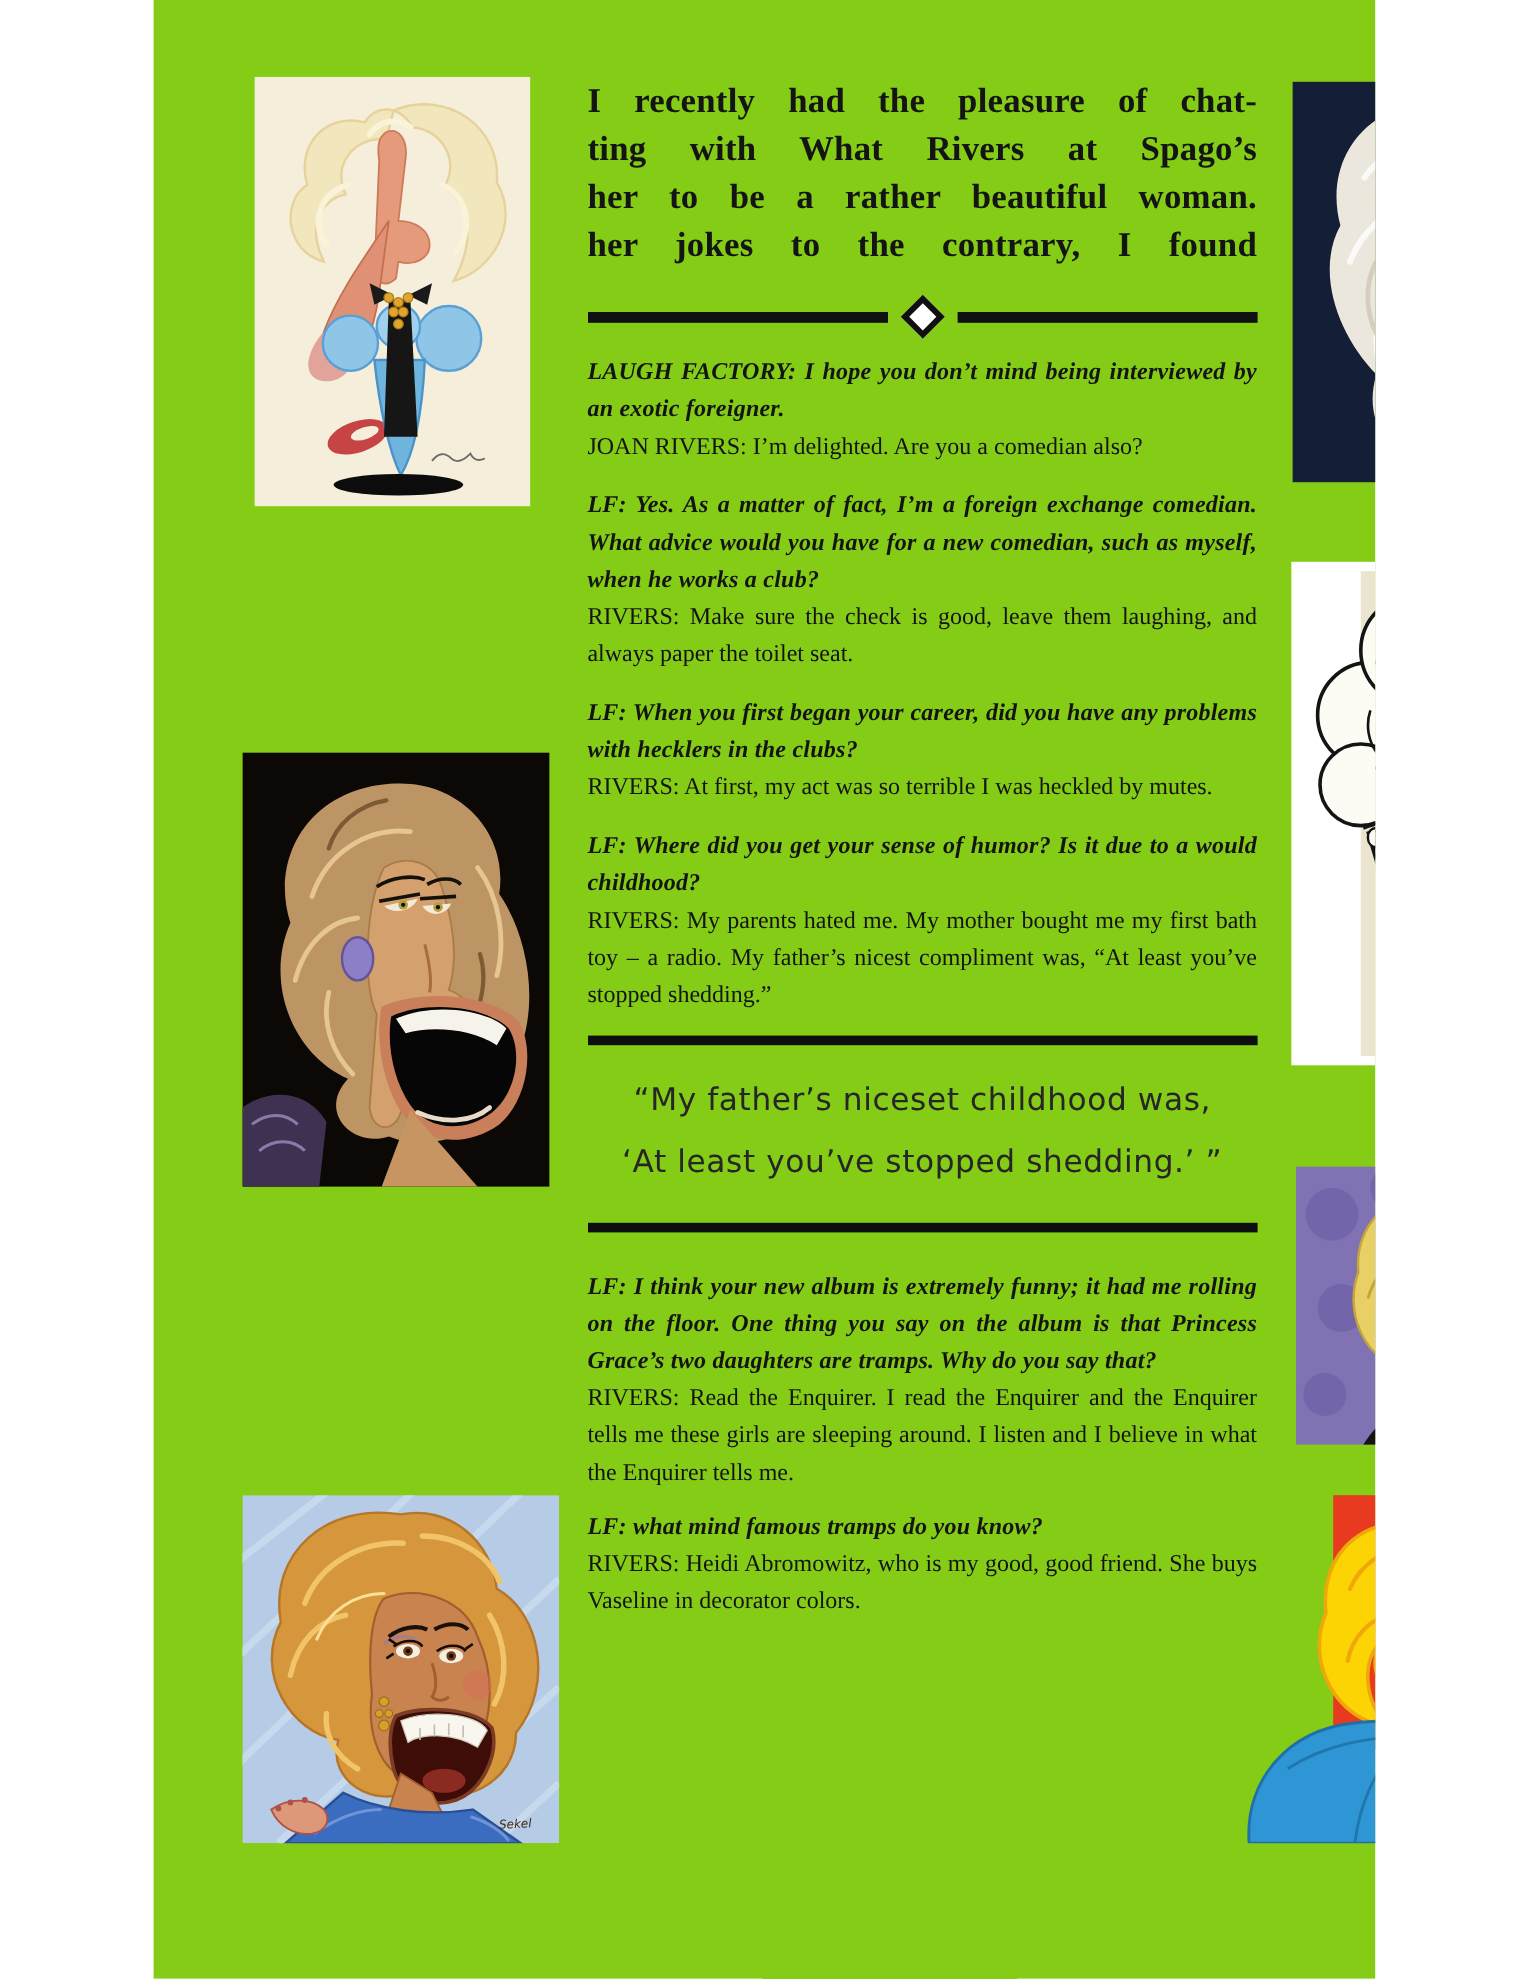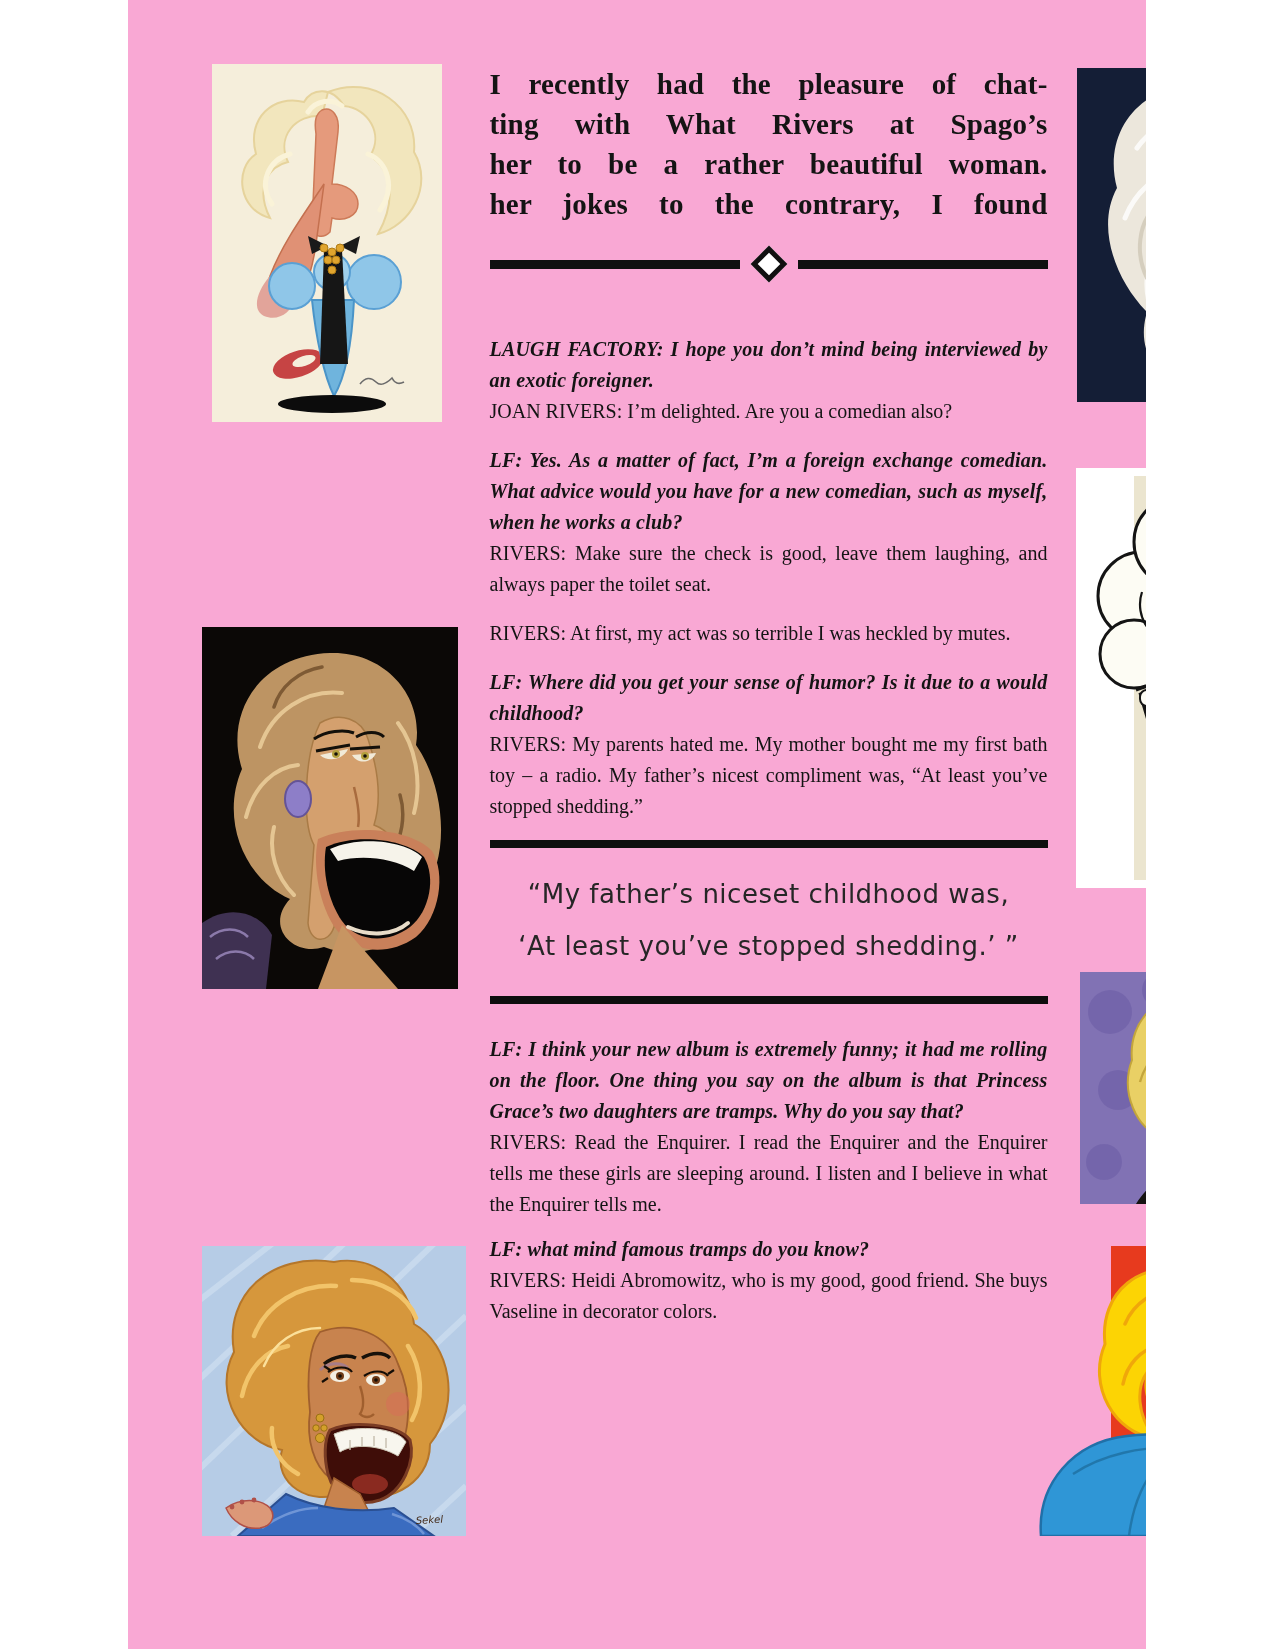--- a/index.html
+++ b/index.html
@@ -1,32 +1,32 @@
 <!DOCTYPE html>
 <html><head>
 <meta charset="utf-8">
 <style>
   html,body{margin:0;padding:0;background:#ffffff;}
   .page{
     position:relative;
     width:1018px;height:1649px;
     margin:0 auto;
-    background:#f9a8d4;
+    background:#84cc16;
     font-family:"Liberation Serif", serif;
     color:#141414;
     overflow:hidden;
   }
   
   .center-col{position:absolute;left:362px;top:64px;width:558px;}
   .intro{font-weight:bold;font-size:29px;line-height:40px;letter-spacing:.2px;}
   .intro-line{text-align:justify;text-align-last:justify;white-space:nowrap;overflow:visible;}
   .divider{margin-top:26px;height:28px;display:flex;align-items:center;}
   .divider .rule{flex:1;height:9px;background:#101010;}
   .divider .diamond{width:16px;height:16px;border:5px solid #101010;background:#ffffff;transform:rotate(45deg);margin:0 16px;flex:none;}
-  .qa-section{margin-top:56px;font-size:20px;line-height:31px;}
+  .qa-section{margin-top:17px;font-size:20px;line-height:31px;}
   .qa-block{margin-bottom:18px;}
   .q{font-weight:bold;font-style:italic;text-align:justify;letter-spacing:.2px;}
   .a{text-align:justify;}
   .pullquote{margin-top:16px;}
   .pq-rule{height:8px;background:#0e0e0e;}
   .pq-body{padding:20px 0 24px;text-align:center;font-family:"DejaVu Sans", sans-serif;font-size:26px;line-height:52px;color:#262626;letter-spacing:.5px;}
   .qa-section.second{margin-top:30px;}
   .qa-section.second .qa-block{margin-bottom:14px;}
   
   .fig{position:absolute;}
@@ -54,20 +54,21 @@
     <div class="qa-section">
       <div class="qa-block">
         <div class="q">LAUGH FACTORY: I hope you don’t mind being interviewed by an exotic foreigner.</div>
         <div class="a">JOAN RIVERS: I’m delighted.  Are you a comedian also?</div>
       </div>
       <div class="qa-block">
         <div class="q">LF: Yes. As a matter of fact, I’m a foreign exchange comedian.  What advice would you have for a new comedian, such as myself, when he works a club?</div>
         <div class="a">RIVERS: Make sure the check is good, leave them laughing, and always paper the toilet seat.</div>
       </div>
       <div class="qa-block">
+        <div class="q">LF: When you first began your career, did you have any problems with hecklers in the clubs?</div>
         <div class="a">RIVERS: At first, my act was so terrible I was heckled by mutes.</div>
       </div>
       <div class="qa-block">
         <div class="q">LF: Where did you get your sense of humor? Is it due to a would childhood?</div>
         <div class="a">RIVERS: My parents hated me. My mother bought me my first bath toy – a radio.  My father’s nicest compliment was, “At least you’ve stopped shedding.”</div>
       </div>
     </div>
 
     <div class="pullquote">
       <div class="pq-rule"></div>

